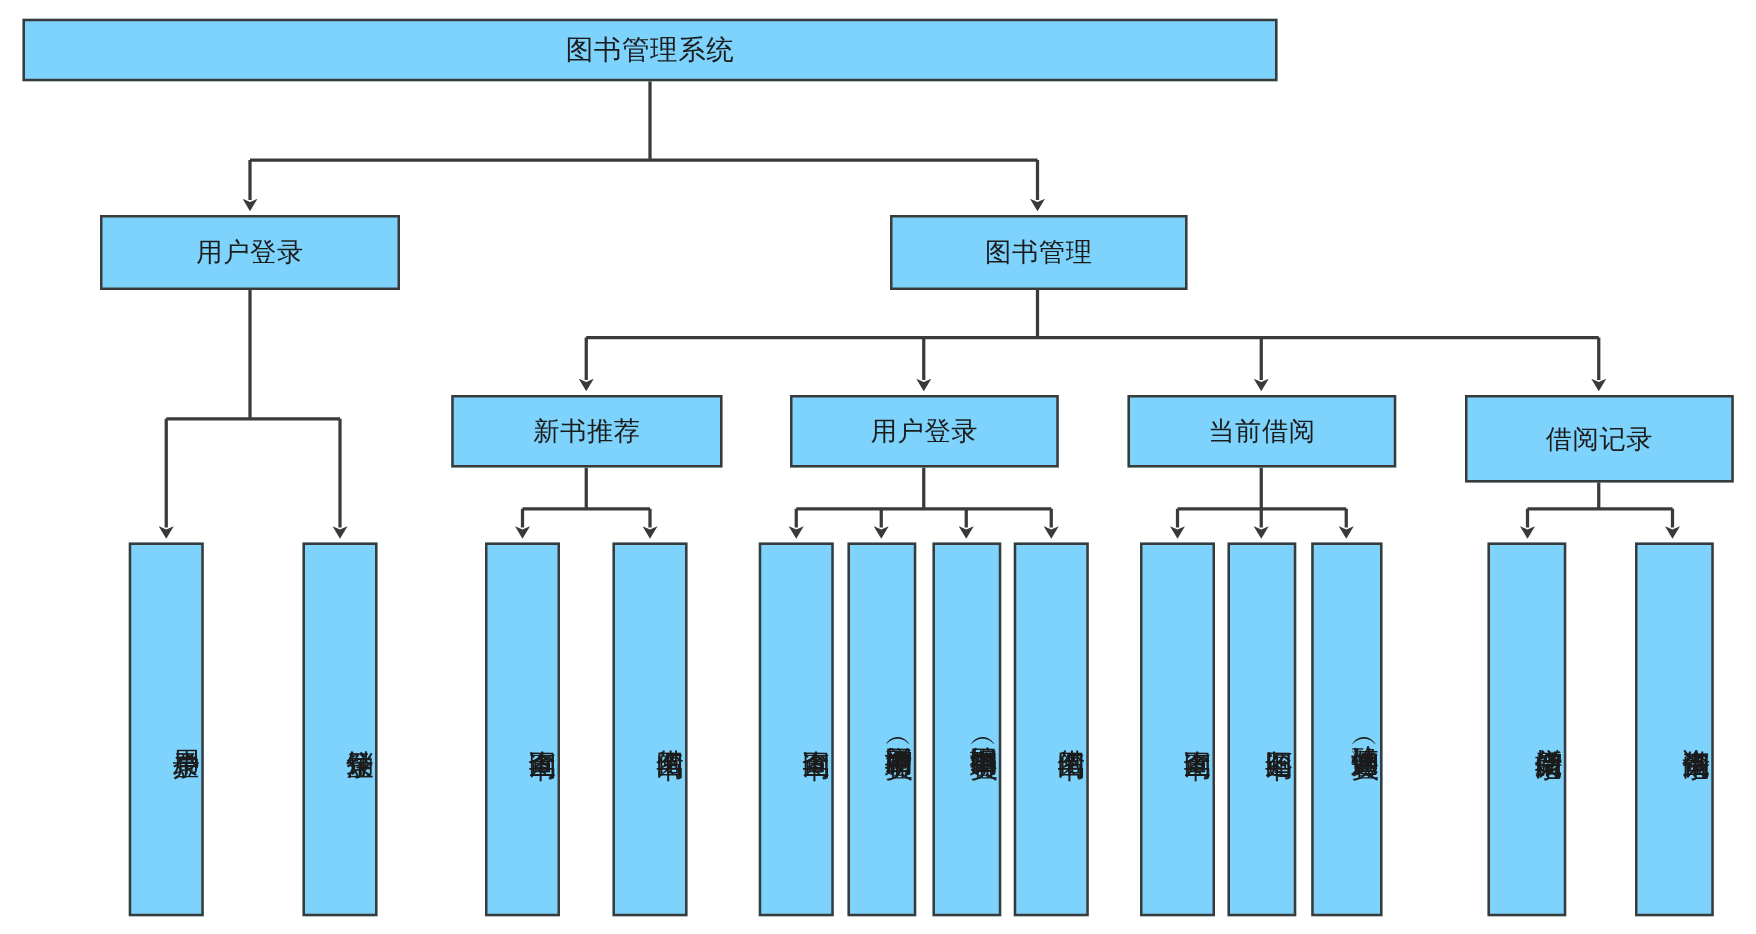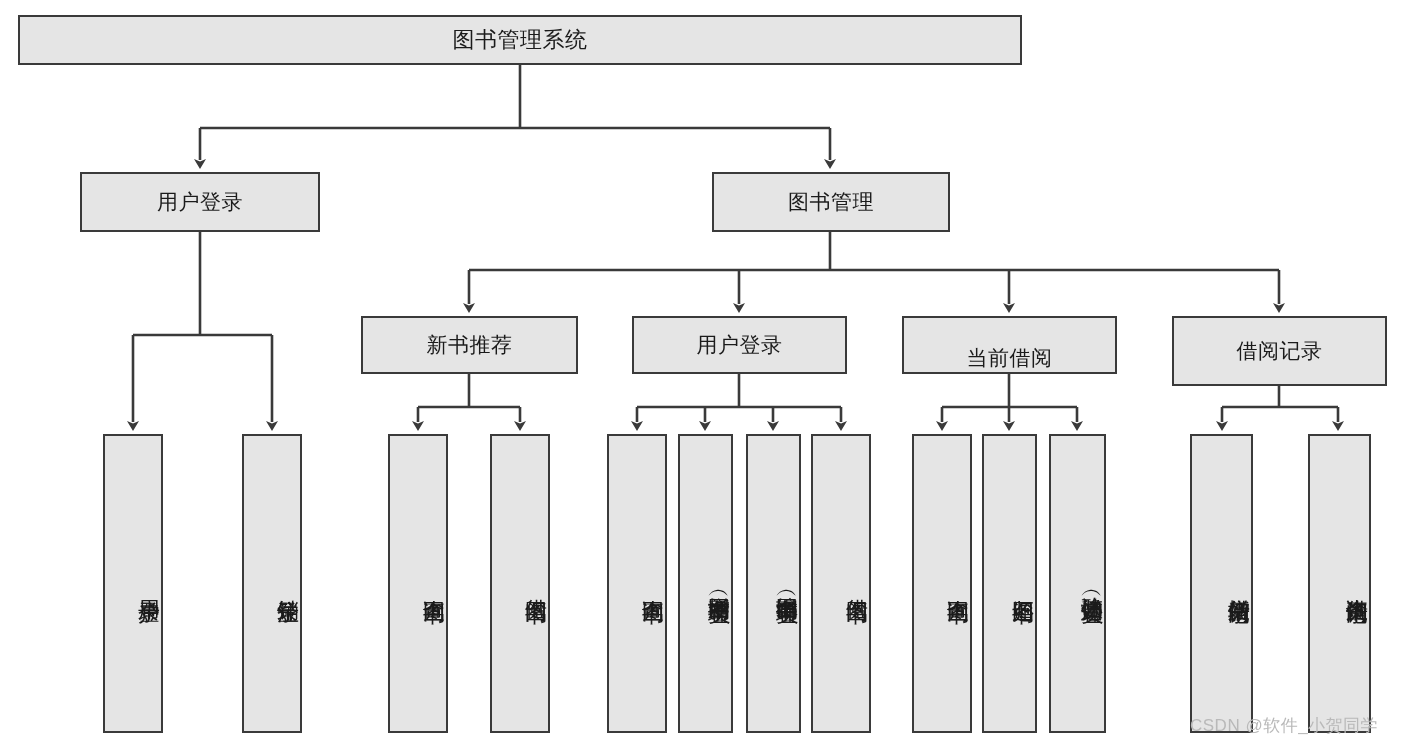--- a/index.html
+++ b/index.html
@@ -21,21 +21,21 @@
     position: absolute;
     left: 0;
     top: 0;
     width: 1405px;
     height: 747px;
     pointer-events: none;
   }
   .node {
     position: absolute;
     box-sizing: border-box;
-    background: #e5e5e5;
+    background: #7dd3fc;
     border: 2px solid #3a3a3a;
     display: flex;
     align-items: center;
     justify-content: center;
     color: #1b1b1b;
   }
   .node.horiz {
     font-size: 21px;
     letter-spacing: 0.5px;
   }
@@ -133,21 +133,21 @@
   <div class="node horiz" style="left:712px; top:172px; width:238px; height:60px;">
     <span>图书管理</span>
   </div>
 
   <div class="node horiz" style="left:361px; top:316px; width:217px; height:58px;">
     <span>新书推荐</span>
   </div>
   <div class="node horiz" style="left:632px; top:316px; width:215px; height:58px;">
     <span>用户登录</span>
   </div>
-  <div class="node horiz" style="left:902px; top:316px; width:215px; height:58px;align-items:flex-end;">
+  <div class="node horiz" style="left:902px; top:316px; width:215px; height:58px;">
     <span>当前借阅</span>
   </div>
   <div class="node horiz" style="left:1172px; top:316px; width:215px; height:70px;">
     <span>借阅记录</span>
   </div>
 
   <div class="node vert" style="left:103px; top:434px; width:60px; height:299px;">
     <span class="vtext">用户登录</span>
   </div>
   <div class="node vert" style="left:242px; top:434px; width:60px; height:299px;">
@@ -184,15 +184,14 @@
     <span class="vtext">确认归还（管理员）</span>
   </div>
 
   <div class="node vert" style="left:1190px; top:434px; width:63px; height:299px;">
     <span class="vtext">新增借阅记录</span>
   </div>
   <div class="node vert" style="left:1308px; top:434px; width:63px; height:299px;">
     <span class="vtext">查询借阅记录</span>
   </div>
 
-  <div class="watermark">CSDN @软件_小贺同学</div>
 
 </div>
 
 </body></html>

